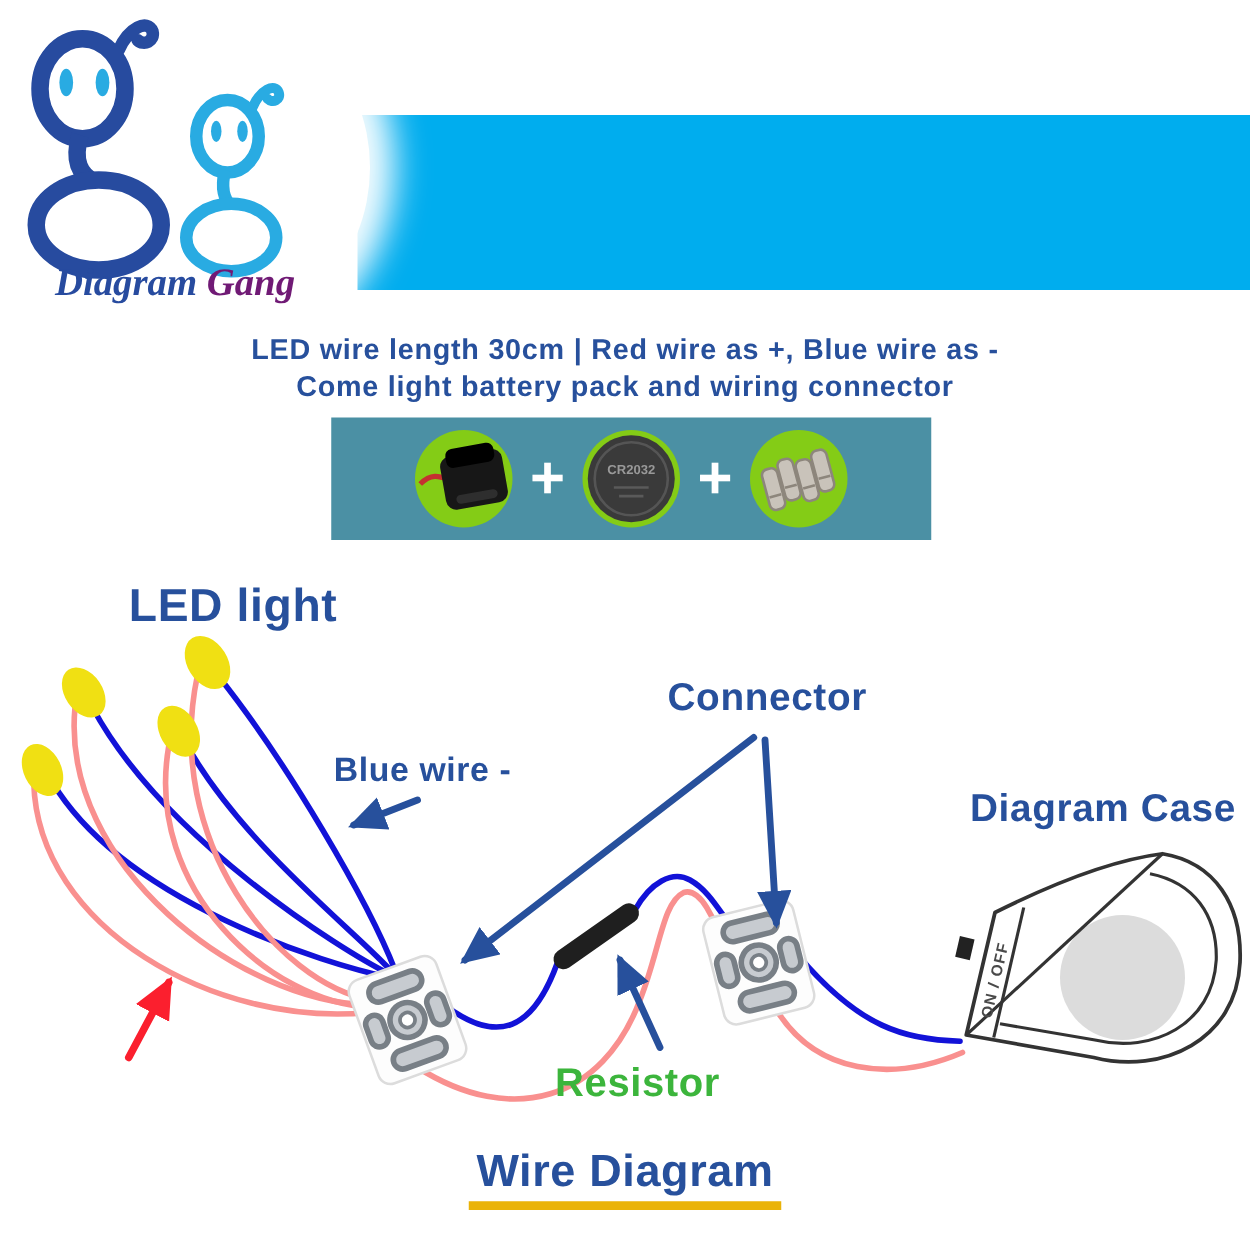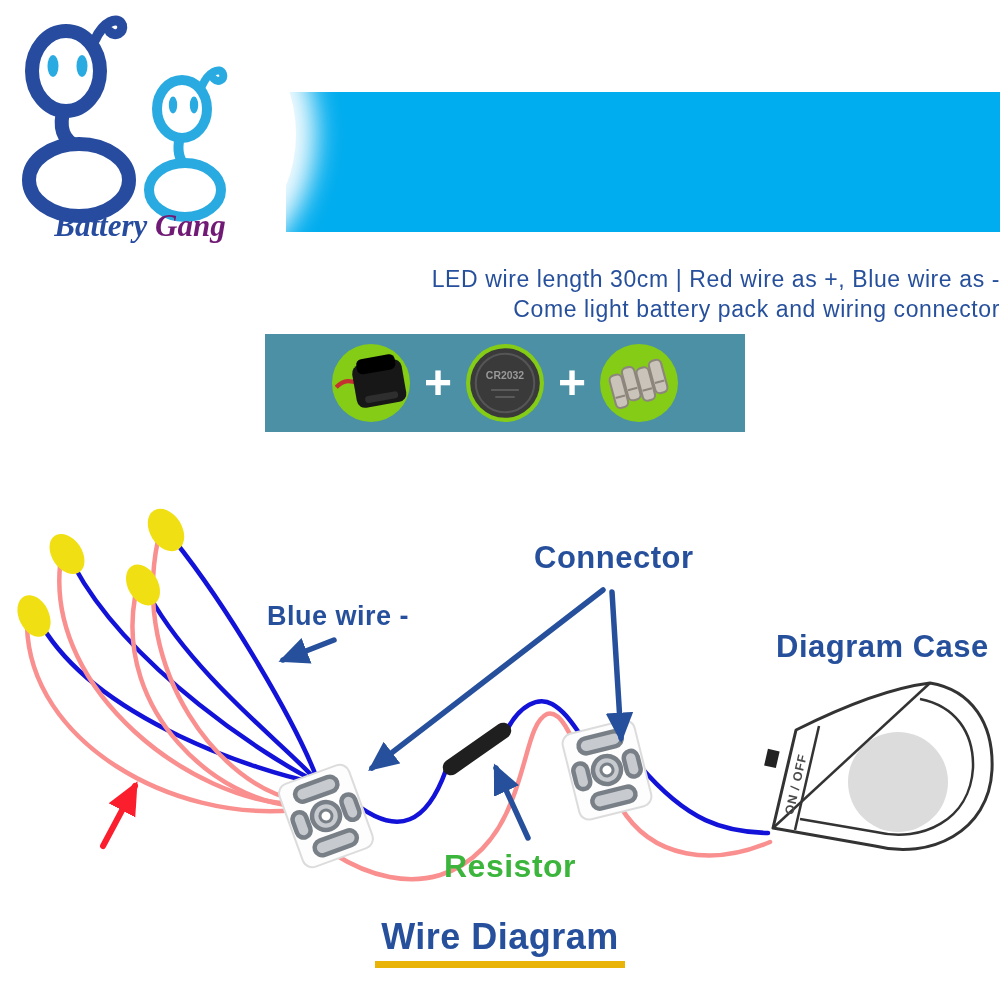--- a/index.html
+++ b/index.html
@@ -10,22 +10,22 @@
   
   .logo-circle{position:absolute;left:8px;top:-8px;width:288px;height:284px;border-radius:50%;
         background:#ffffff;box-shadow:0 0 26px 20px rgba(255,255,255,0.95);}
   .logo-svg{position:absolute;left:8px;top:14px;width:280px;height:210px;}
   .logo-name{position:absolute;left:10px;top:208px;width:260px;text-align:center;
         font-family:"Liberation Serif",serif;font-style:italic;font-weight:bold;font-size:31px;
         white-space:nowrap;}
   .logo-name .g1{color:#274b9f;}
   .logo-name .g2{color:#701a75;}
   
-  .headline{position:absolute;left:0;top:264px;width:1000px;text-align:right;color:#27509c;
-        font-weight:normal;font-size:23px;line-height:30px;letter-spacing:0.6px;}
+  .headline{position:absolute;left:0;top:264px;width:1000px;text-align:center;color:#27509c;
+        font-weight:bold;font-size:23px;line-height:30px;letter-spacing:0.6px;}
   
   .kitbar{position:absolute;left:265px;top:334px;width:480px;height:98px;background:#4b90a4;
         display:flex;align-items:center;justify-content:center;}
   .kit-circle{width:78px;height:78px;border-radius:50%;background:#84cc16;display:flex;
         align-items:center;justify-content:center;overflow:hidden;}
   .kit-plus{color:#ffffff;font-size:48px;font-weight:bold;margin:0 14px;line-height:78px;}
   
   .diagram-svg{position:absolute;left:0;top:440px;width:1000px;height:560px;}
   .lbl{position:absolute;font-weight:bold;color:#27509c;letter-spacing:0.5px;white-space:nowrap;}
   .lbl-led{left:103px;top:464px;font-size:37px;}
@@ -62,21 +62,21 @@
 
     <g>
       <path d="M194,72 C200,58 212,52 215,60 C217,66 210,69 206,65" fill="none" stroke="#29abe2" stroke-width="8" stroke-linecap="round"></path>
       <ellipse cx="174" cy="95" rx="25" ry="29" fill="#fff" stroke="#29abe2" stroke-width="10"></ellipse>
       <path d="M172,122 C168,139 172,147 178,152" fill="none" stroke="#29abe2" stroke-width="10"></path>
       <ellipse cx="177" cy="176" rx="36" ry="27" fill="#fff" stroke="#29abe2" stroke-width="10"></ellipse>
       <ellipse cx="165" cy="91" rx="4.2" ry="8.5" fill="#29abe2"></ellipse>
       <ellipse cx="186" cy="91" rx="4.2" ry="8.5" fill="#29abe2"></ellipse>
     </g>
   </svg>
-  <div class="logo-name"><span class="g1">Battery</span> <span class="g2">Gang</span></div>
+  <div class="logo-name"><span class="g1">Diagram</span> <span class="g2">Gang</span></div>
 
   <div class="headline">
     <div>LED wire length 30cm | Red wire as +, Blue wire as -</div>
     <div>Come light battery pack and wiring connector</div>
   </div>
 
   <div class="kitbar">
     <div class="kit-circle">
       <svg width="78" height="78" viewBox="0 0 56 56">
         <path d="M3,31 C10,24 15,27 21,29" fill="none" stroke="#c53030" stroke-width="3"></path>
@@ -186,20 +186,21 @@
 
     <g fill="none" stroke-linecap="round">
       <path d="M603,150 L372,328" stroke="#27509c" stroke-width="5.5" marker-end="url(#ah-blue)"></path>
       <path d="M612,152 L621,298" stroke="#27509c" stroke-width="5.5" marker-end="url(#ah-blue)"></path>
       <path d="M334,200 L283,220" stroke="#27509c" stroke-width="5.5" marker-end="url(#ah-blue)"></path>
       <path d="M528,398 L496,328" stroke="#27509c" stroke-width="5.5" marker-end="url(#ah-blue)"></path>
       <path d="M103,406 L135,346" stroke="#fb1f2e" stroke-width="6" marker-end="url(#ah-red)"></path>
     </g>
   </svg>
 
+  <div class="lbl lbl-led">LED light</div>
   <div class="lbl lbl-bluewire">Blue wire -</div>
   <div class="lbl lbl-connector">Connector</div>
   <div class="lbl lbl-battery">Diagram Case</div>
   <div class="lbl lbl-resistor">Resistor</div>
 
   <div class="title-wrap">
     <span class="title-text">Wire Diagram</span>
   </div>
 
 </div>

